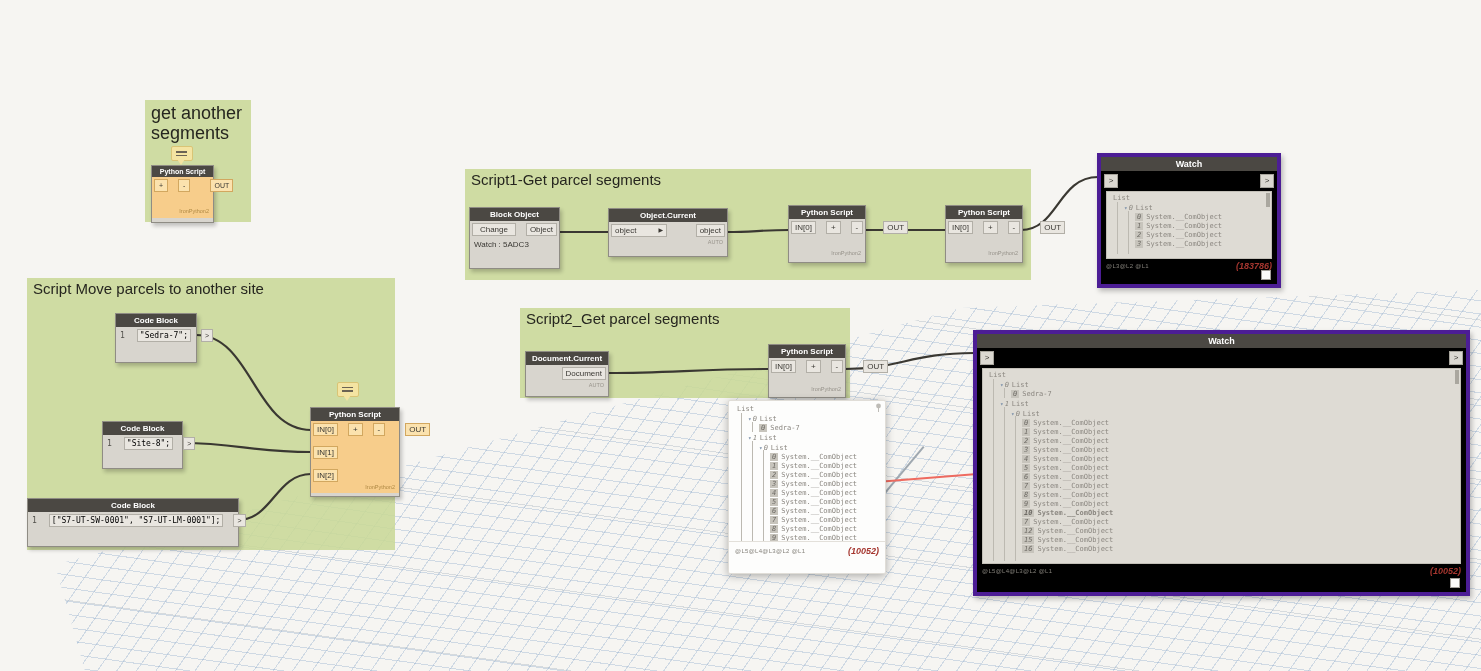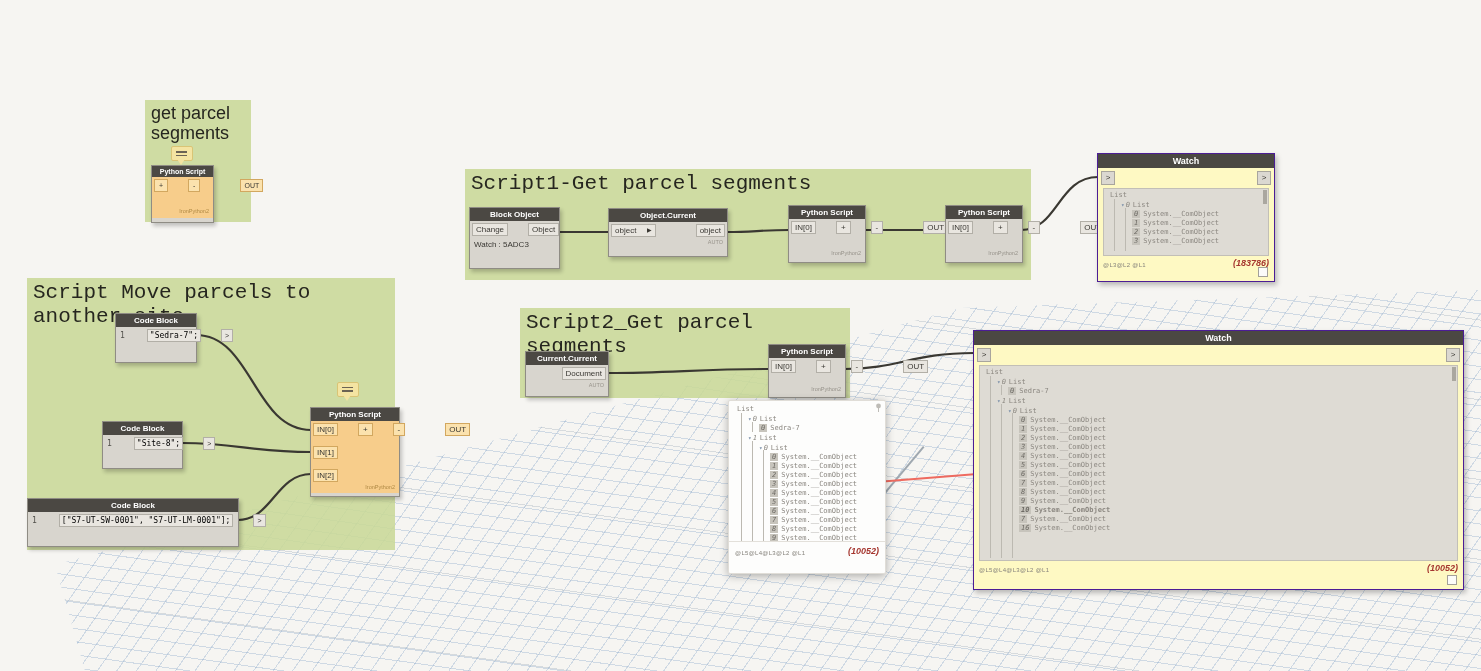--- a/index.html
+++ b/index.html
@@ -19,32 +19,32 @@
           transform:rotate(-50deg);z-index:0;}
 
   
   .group{position:absolute;background:rgba(202,216,151,.88);z-index:1;}
   .group-title{color:#26261f;padding:3px 6px;line-height:1.12;}
   #g1{left:145px;top:100px;width:106px;height:122px;}
   #g1 .group-title{font-size:18px;}
   #g2{left:27px;top:278px;width:368px;height:272px;}
   #g3{left:465px;top:169px;width:566px;height:111px;}
   #g4{left:520px;top:308px;width:330px;height:90px;}
-  #g2 .group-title,#g3 .group-title,#g4 .group-title{font-size:21px;font-family:Liberation Mono, monospace;}
+  #g2 .group-title,#g3 .group-title,#g4 .group-title{font-size:15px;}
 
   
   svg.wires{position:absolute;left:0;top:0;z-index:2;pointer-events:none;}
   svg.wires path{fill:none;stroke:#3a3832;stroke-width:2.2;pointer-events:stroke;}
 
   
   .node{position:absolute;z-index:3;background:#d8d5ce;border:1px solid #8f8c84;
         box-shadow:2px 3px 4px rgba(0,0,0,.22);}
   .nhead{background:#4b4843;color:#fff;font-weight:bold;font-size:8px;
          text-align:center;padding:2px 1px;white-space:nowrap;}
-  .nrow{display:flex;align-items:center;padding:2px 2px 1px 2px;gap:20px;}
+  .nrow{display:flex;align-items:center;padding:2px 2px 1px 2px;gap:10px;}
   .chip{background:#e9e6e0;border:1px solid #b2afa7;font-size:8px;color:#3a3833;
         padding:0 3px;line-height:11px;white-space:nowrap;}
   .chip.sq{padding:0 4px;}
   .spacer{flex:1;}
   .nfoot{font-size:5.5px;color:#97938b;text-align:right;padding:1px 4px 2px 0;}
   .orange{background:#f7cd8b;}
   .orange .chip{background:#fbe2ae;border-color:#d2a75f;}
   .orange .nfoot{color:#b08a45;}
 
   
@@ -61,34 +61,34 @@
   #node-py1{left:310px;top:407px;width:88px;height:88px;}
   #node-sel{left:469px;top:207px;width:89px;height:60px;}
   #node-oid{left:608px;top:208px;width:118px;height:47px;}
   #node-py2{left:788px;top:205px;width:76px;height:56px;}
   #node-py3{left:945px;top:205px;width:76px;height:56px;}
   #node-doc{left:525px;top:351px;width:82px;height:44px;}
   #node-py4{left:768px;top:344px;width:76px;height:52px;}
   .sel-value{font-size:8px;color:#3a3833;padding:3px 4px;}
 
   
-  .watch{position:absolute;z-index:3;background:#fef9c3;border:1px solid #4c1d95;
+  .watch{position:absolute;z-index:3;background:#000000;border:4px solid #4c1d95;
          box-shadow:2px 3px 5px rgba(0,0,0,.25);}
   #watch-small{left:1097px;top:153px;width:176px;height:127px;}
   #watch-big{left:973px;top:330px;width:489px;height:258px;}
   .whead{background:#4b4843;color:#fff;font-weight:bold;font-size:9px;
          text-align:center;padding:2px 0;}
   .wports{display:flex;justify-content:space-between;padding:3px 3px;}
   .wport{width:12px;text-align:center;font-size:8px;line-height:12px;color:#3a3833;
          background:#dbd8d1;border:1px solid #a8a59d;}
   .wcontent{position:relative;margin:0 5px;background:#dedbd4;border:1px solid #c2bfb7;
             overflow:hidden;}
   #watch-small .wcontent{height:66px;}
   #watch-big .wcontent{height:194px;}
-  .wfoot{display:flex;justify-content:space-between;align-items:flex-end;padding:2px 5px 0 5px;}
+  .wfoot{display:flex;justify-content:space-between;align-items:center;padding:2px 5px 0 5px;}
   .wlevels{font-size:6px;color:#85827b;letter-spacing:.3px;}
   .wcount{font-size:9px;font-style:italic;font-weight:bold;color:#a5362f;}
   .wcheck{position:absolute;right:6px;bottom:4px;width:8px;height:8px;
           background:#fbfbf9;border:1px solid #a3a099;}
   .scrollthumb{position:absolute;right:1px;top:1px;width:4px;height:14px;background:#aaa79f;}
 
   
   .tree{position:absolute;left:2px;top:2px;right:8px;bottom:0;}
   .tree-row{font-family:"DejaVu Sans Mono",monospace;font-size:7px;line-height:9px;
             color:#8b8780;white-space:nowrap;}
@@ -117,21 +117,21 @@
   #note2{left:337px;top:382px;}
 </style>
 </head>
 <body>
 
 <div class="grid3d"></div>
 <div class="major-diag"></div>
 <div class="axis-x"></div>
 
 <div class="group" id="g1">
-  <div class="group-title">get parcel segments</div>
+  <div class="group-title">get another segments</div>
 </div>
 <div class="group" id="g2">
   <div class="group-title">Script Move parcels to another site</div>
 </div>
 <div class="group" id="g3">
   <div class="group-title">Script1-Get parcel segments</div>
 </div>
 <div class="group" id="g4">
   <div class="group-title">Script2_Get parcel segments</div>
 </div>
@@ -251,21 +251,21 @@
     <span class="chip">IN[0]</span>
     <span class="chip sq">+</span>
     <span class="chip sq">-</span>
     <span class="spacer"></span>
     <span class="chip">OUT</span>
   </div>
   <div class="nfoot" style="margin-top:14px">IronPython2</div>
 </div>
 
 <div class="node" id="node-doc">
-  <div class="nhead">Current.Current</div>
+  <div class="nhead">Document.Current</div>
   <div class="nrow">
     <span class="spacer"></span>
     <span class="chip">Document</span>
   </div>
   <div class="nfoot">AUTO</div>
 </div>
 
 <div class="node" id="node-py4">
   <div class="nhead">Python Script</div>
   <div class="nrow">
@@ -326,20 +326,22 @@
         <div class="tree-row" style="padding-left: 37px;"><span class="t-chip">2</span><span>System.__ComObject</span></div>
         <div class="tree-row" style="padding-left: 37px;"><span class="t-chip">3</span><span>System.__ComObject</span></div>
         <div class="tree-row" style="padding-left: 37px;"><span class="t-chip">4</span><span>System.__ComObject</span></div>
         <div class="tree-row" style="padding-left: 37px;"><span class="t-chip">5</span><span>System.__ComObject</span></div>
         <div class="tree-row" style="padding-left: 37px;"><span class="t-chip">6</span><span>System.__ComObject</span></div>
         <div class="tree-row" style="padding-left: 37px;"><span class="t-chip">7</span><span>System.__ComObject</span></div>
         <div class="tree-row" style="padding-left: 37px;"><span class="t-chip">8</span><span>System.__ComObject</span></div>
         <div class="tree-row" style="padding-left: 37px;"><span class="t-chip">9</span><span>System.__ComObject</span></div>
         <div class="tree-row" style="padding-left: 37px; font-weight: bold;"><span class="t-chip">10</span><span>System.__ComObject</span></div>
         <div class="tree-row" style="padding-left: 37px;"><span class="t-chip">7</span><span>System.__ComObject</span></div>
+        <div class="tree-row" style="padding-left: 37px;"><span class="t-chip">12</span><span>System.__ComObject</span></div>
+        <div class="tree-row" style="padding-left: 37px;"><span class="t-chip">15</span><span>System.__ComObject</span></div>
         <div class="tree-row" style="padding-left: 37px;"><span class="t-chip">16</span><span>System.__ComObject</span></div>
       </div>
     <div class="scrollthumb"></div>
   </div>
   <div class="wfoot">
     <span class="wlevels">@L5@L4@L3@L2 @L1</span>
     <span class="wcount">(10052)</span>
   </div>
   <div class="wcheck"></div>
 </div>

